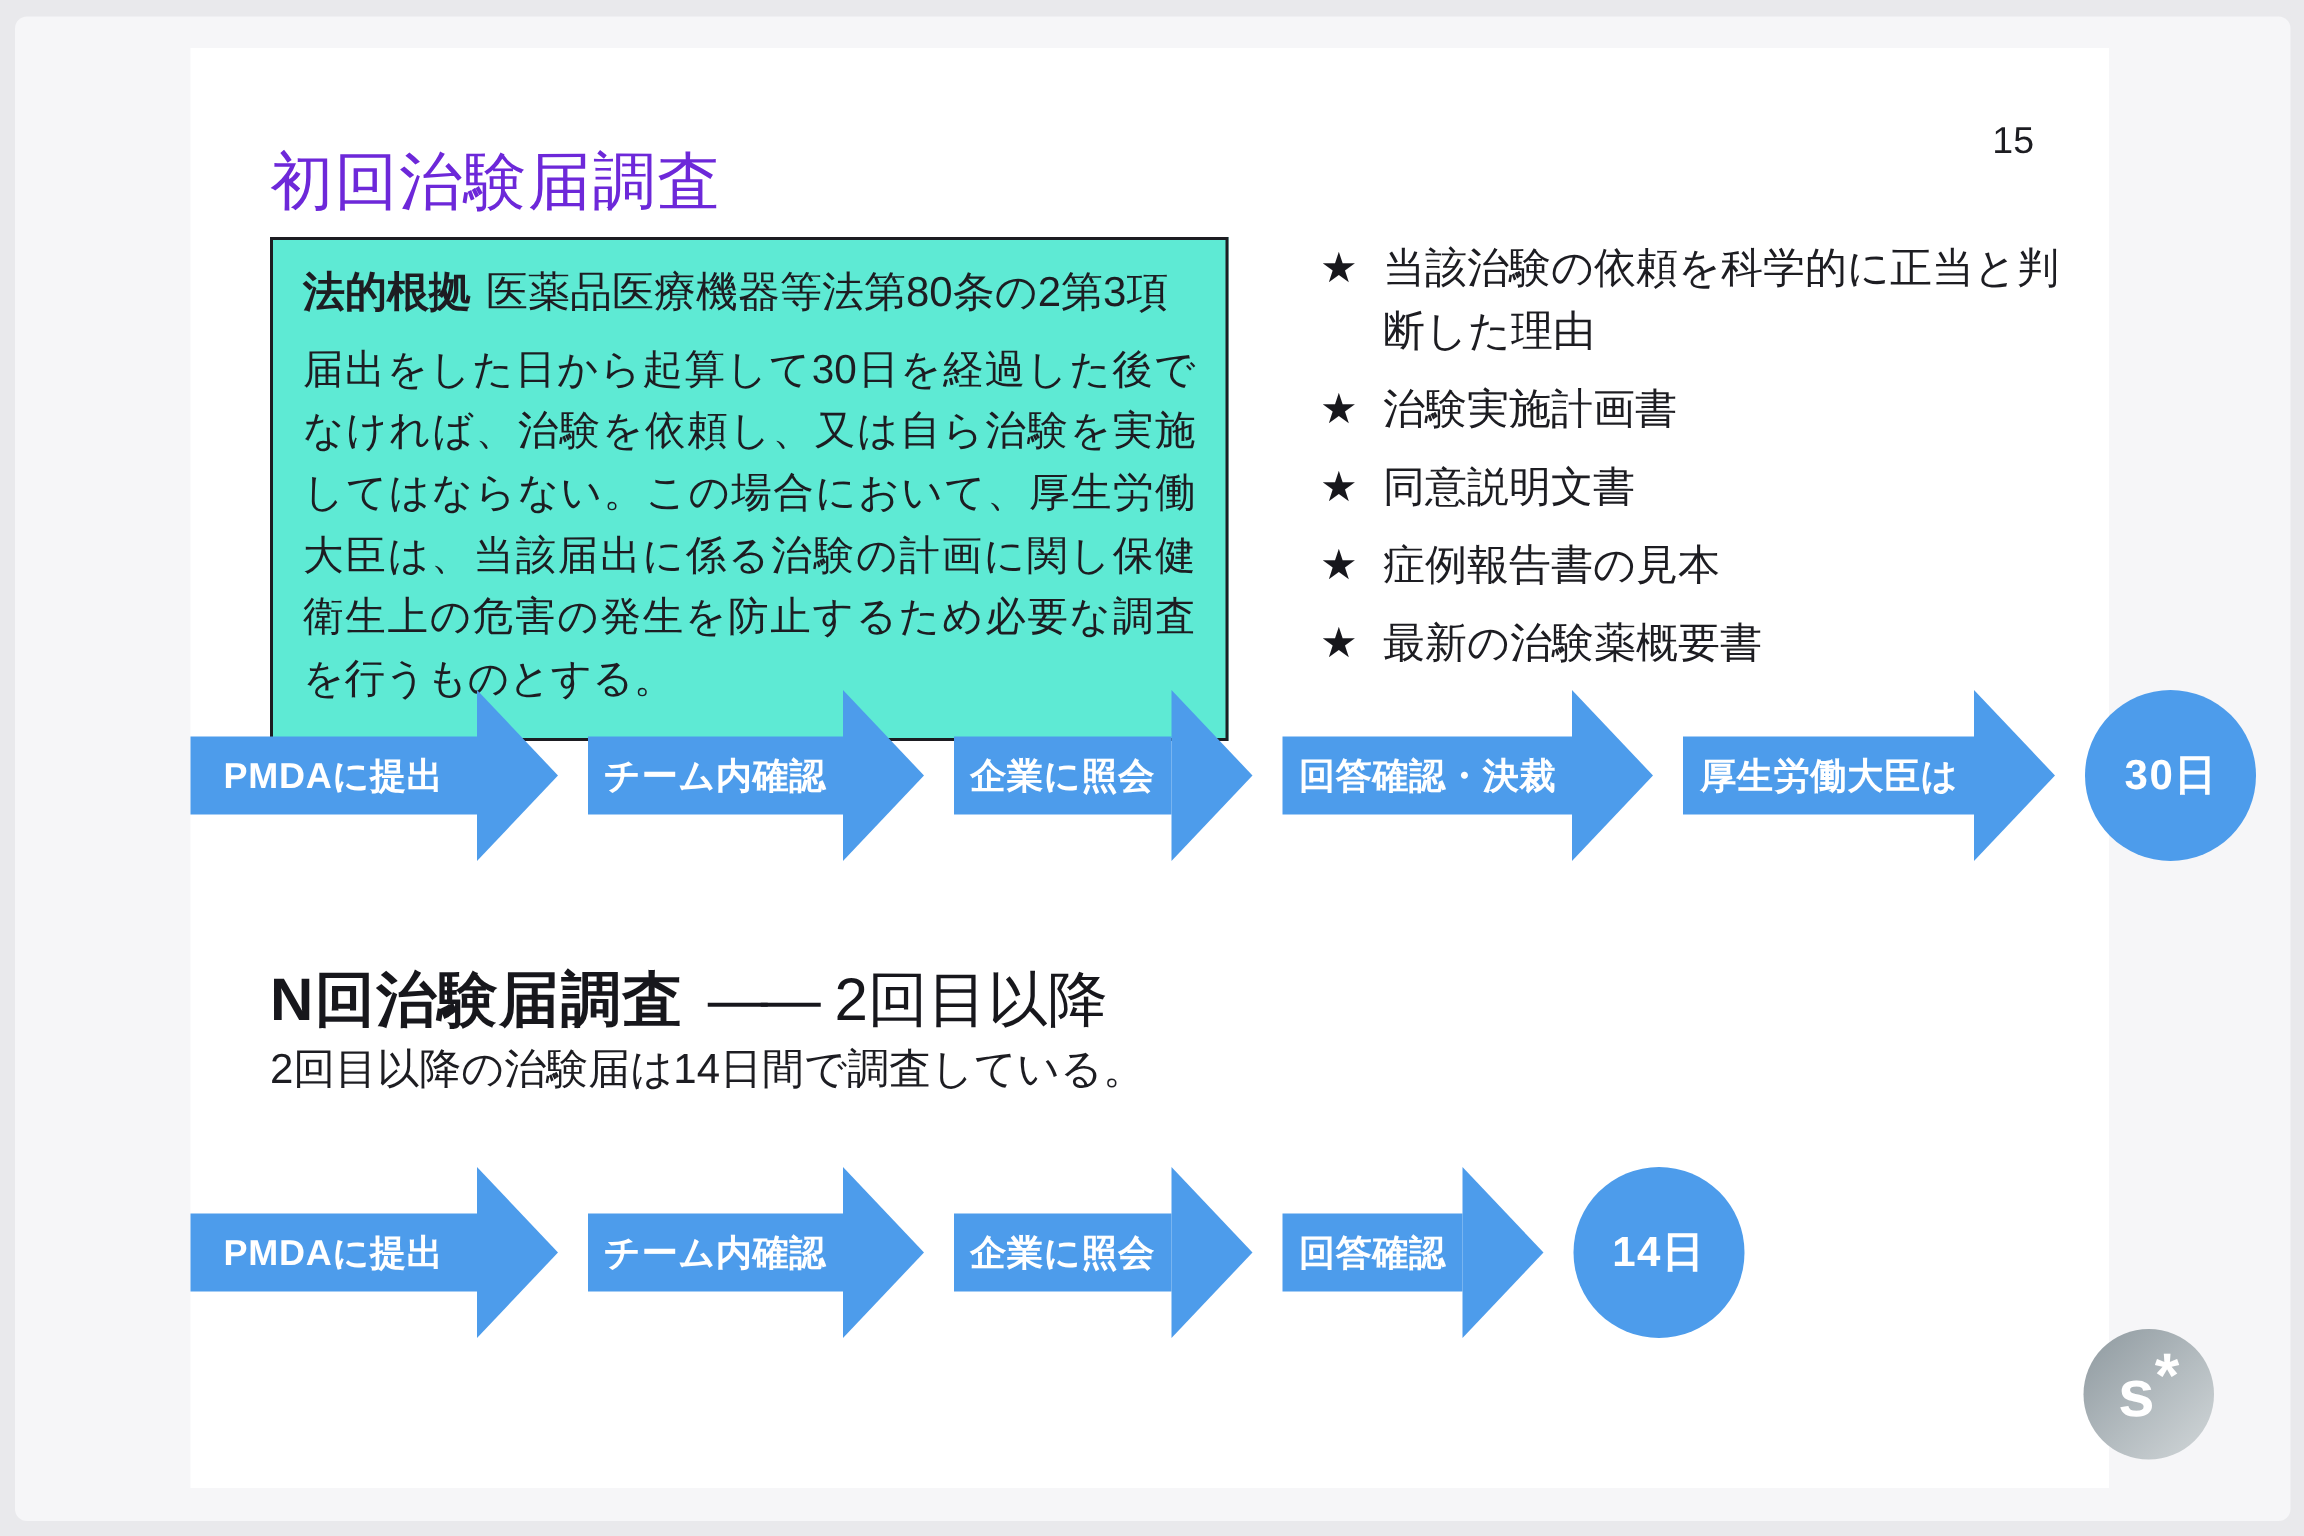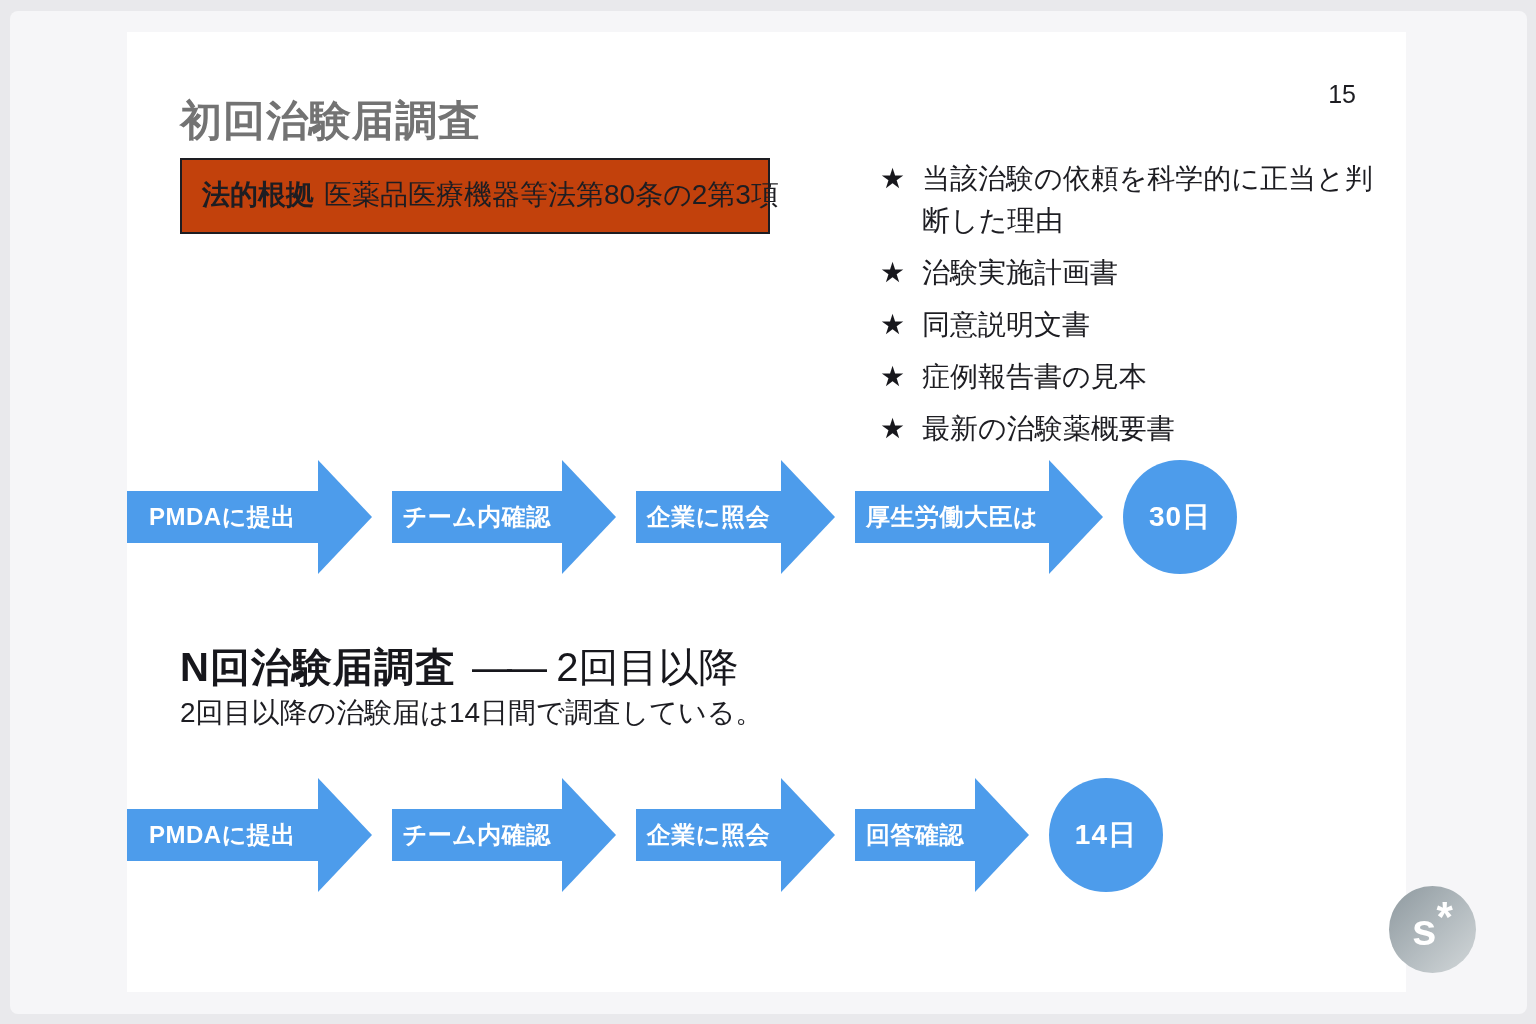--- a/index.html
+++ b/index.html
@@ -14,32 +14,32 @@
     position:absolute;left:10px;top:11px;right:9px;bottom:10px;
     background:#f6f6f8;border-radius:8px;
   }
   .slide{
     position:absolute;left:127px;top:32px;width:1279px;height:960px;
     background:#ffffff;
   }
   
   .slide-title{
     position:absolute;left:53px;top:38px;
-    font-size:42px;font-weight:700;letter-spacing:1px;color:#737373;
+    font-size:42px;font-weight:400;letter-spacing:1px;color:#6d28d9;
     line-height:1.1;
   }
   .page-number{
     position:absolute;right:50px;top:48px;
     font-size:25px;color:#1d1d22;
   }
   
   .legal-box{
-    position:absolute;left:53px;top:126px;width:590px;
+    position:absolute;left:53px;top:126px;width:639px;
     box-sizing:border-box;border:2px solid #1d1d22;
-    padding:16px 20px 18px 20px;background:#c2410c;
+    padding:16px 20px 18px 20px;background:#5eead4;
   }
   .legal-head{font-size:28px;line-height:1.35;white-space:nowrap;}
   .legal-label{font-weight:800;margin-right:10px;}
   .legal-law{font-weight:400;}
   .legal-body{
     margin-top:12px;font-size:27px;line-height:1.53;
     text-align:justify;color:#1d1d22;
   }
   
   .star-list{
@@ -108,20 +108,21 @@
 
 <div class="slide">
 
   <h1 class="slide-title">初回治験届調査</h1>
   <div class="page-number">15</div>
 
   <div class="legal-box">
     <div class="legal-head">
       <span class="legal-label">法的根拠</span><span class="legal-law">医薬品医療機器等法第80条の2第3項</span>
     </div>
+    <div class="legal-body">届出をした日から起算して30日を経過した後でなければ、治験を依頼し、又は自ら治験を実施してはならない。この場合において、厚生労働大臣は、当該届出に係る治験の計画に関し保健衛生上の危害の発生を防止するため必要な調査を行うものとする。</div>
   </div>
 
   <ul class="star-list">
     <li><span class="star">★</span><span>当該治験の依頼を科学的に正当と判断した理由</span></li>
     <li><span class="star">★</span><span>治験実施計画書</span></li>
     <li><span class="star">★</span><span>同意説明文書</span></li>
     <li><span class="star">★</span><span>症例報告書の見本</span></li>
     <li><span class="star">★</span><span>最新の治験薬概要書</span></li>
   </ul>
 
@@ -140,20 +141,26 @@
           <div class="arrow-head"></div>
         </div>
         <div class="arrow">
           <div class="arrow-body">
             <span>企業に照会</span>
           </div>
           <div class="arrow-head"></div>
         </div>
         <div class="arrow">
           <div class="arrow-body">
+            <span>回答確認・決裁</span>
+          </div>
+          <div class="arrow-head"></div>
+        </div>
+        <div class="arrow">
+          <div class="arrow-body">
             <span>厚生労働大臣は</span>
           </div>
           <div class="arrow-head"></div>
         </div>
       </div>
     <div class="flow-circle">30日</div>
   </div>
 
   <h2 class="section2-title">
     <span class="section2-bold">N回治験届調査</span><span class="section2-dash">——</span><span class="section2-rest">2回目以降</span>

